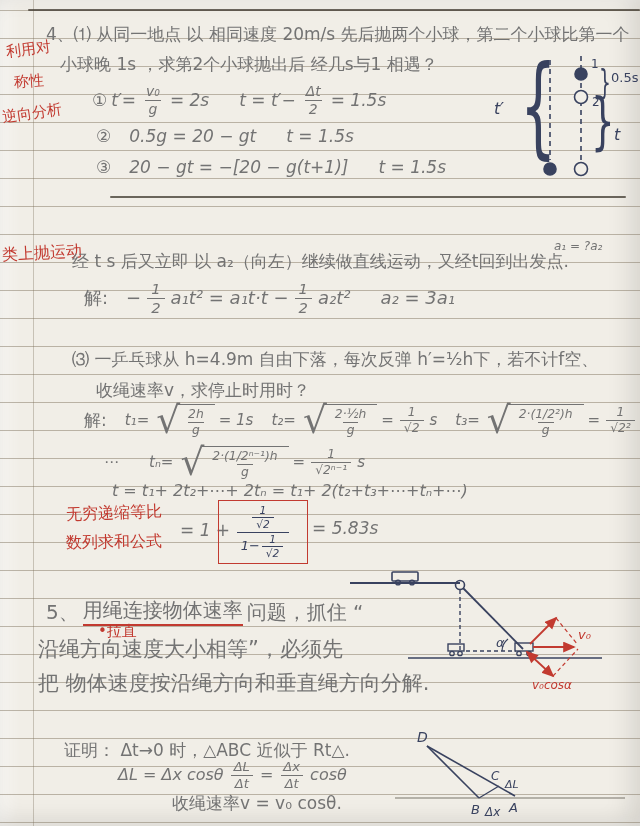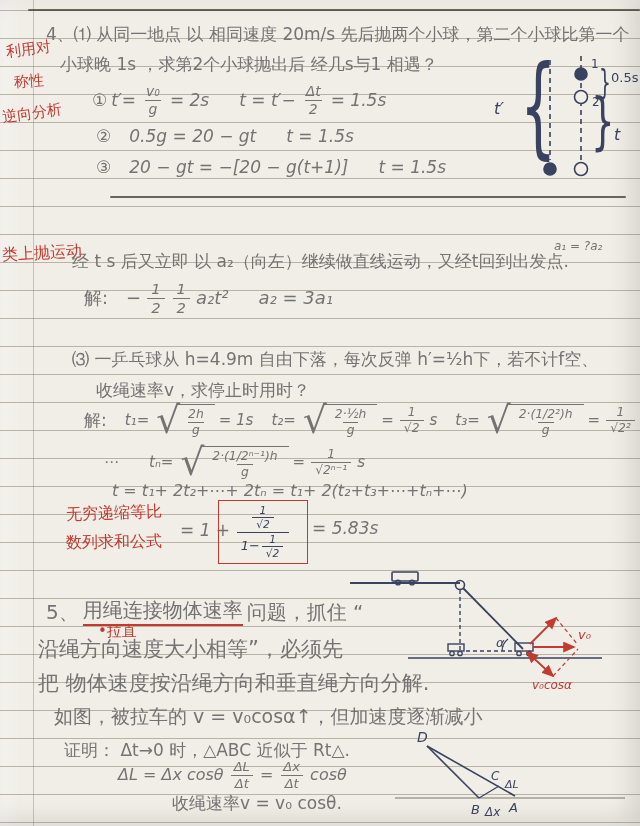--- a/index.html
+++ b/index.html
@@ -116,20 +116,21 @@
       <span>经 t s 后又立即 以 a₂（向左）继续做直线运动，又经t回到出发点.</span>
     </div>
 
   <div class="line ink" style="left:84px;top:281px;font-size:18px;">
     <span>解:</span>
     <span class="it gap-sm">−</span>
     <span class="frac it">
         <span class="num">1</span>
         <span class="den">2</span>
       </span>
+    <span class="it">a₁t² = a₁t·t −</span>
     <span class="frac it">
         <span class="num">1</span>
         <span class="den">2</span>
       </span>
     <span class="it">a₂t²</span>
     <span class="it gap">a₂ = 3a₁</span>
   </div>
 
   <div class="line ink" style="left:72px;top:349px;font-size:17px;">
       <span>⑶ 一乒乓球从 h=4.9m 自由下落，每次反弹 h′=½h下，若不计f空、</span>
@@ -276,23 +277,20 @@
   </div>
   <div class="line red" style="left:98px;top:622px;font-size:15px;">
       <span>•拉直</span>
     </div>
   <div class="line ink" style="left:38px;top:636px;font-size:21px;">
       <span>沿绳方向速度大小相等”，必须先</span>
     </div>
   <div class="line ink" style="left:38px;top:670px;font-size:21px;">
       <span>把 物体速度按沿绳方向和垂直绳方向分解.</span>
     </div>
-  <div class="line ink" style="left:54px;top:705px;font-size:19px;">
-      <span>如图，被拉车的 v = v₀cosα↑，但加速度逐渐减小</span>
-    </div>
   <div class="line ink" style="left:64px;top:740px;font-size:17px;">
       <span>证明： Δt→0 时，△ABC 近似于 Rt△.</span>
     </div>
 
   <div class="line ink it" style="left:118px;top:760px;font-size:16px;">
     <span>ΔL = Δx cosθ</span>
     <span class="frac gap">
         <span class="num">ΔL</span>
         <span class="den">Δt</span>
       </span>

